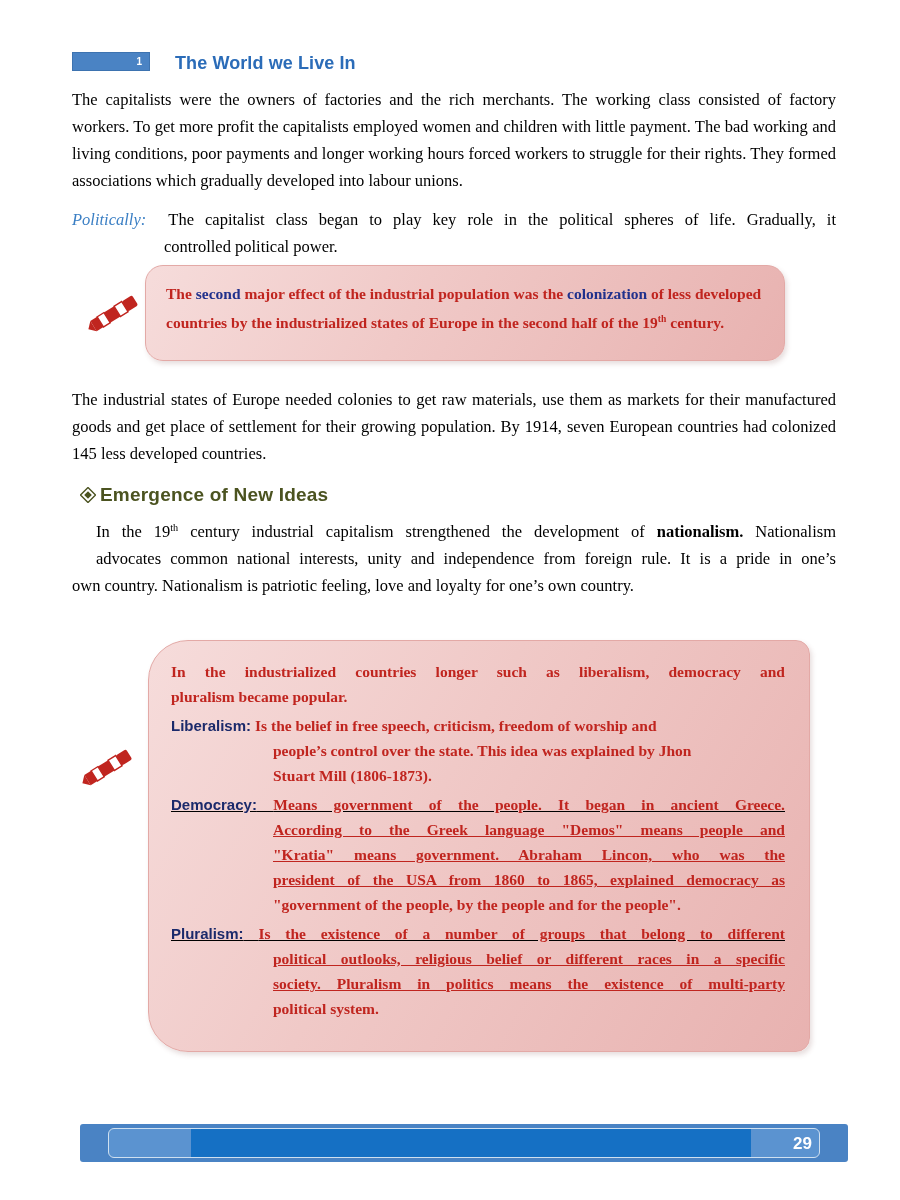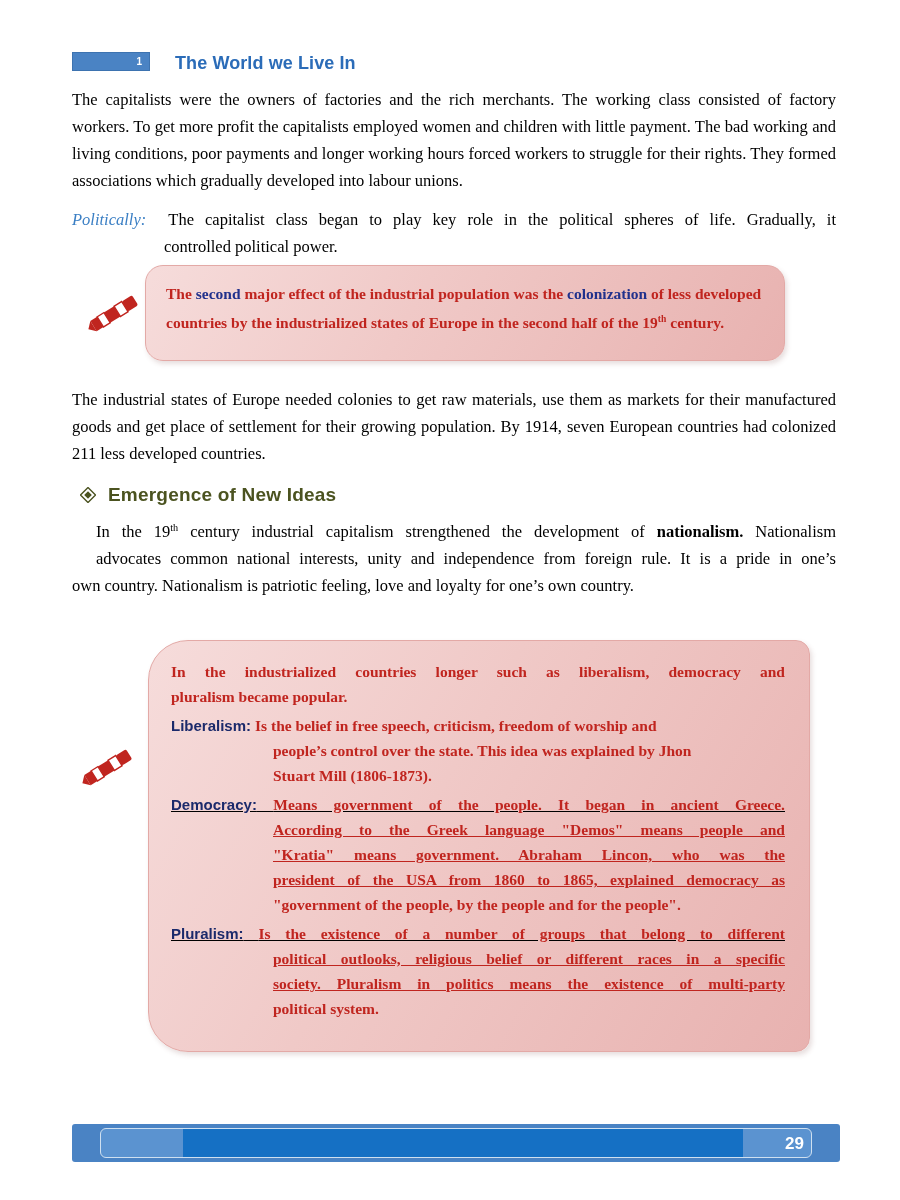--- a/index.html
+++ b/index.html
@@ -142,21 +142,21 @@
     height: 52px;
   }
 
   
   .section-heading {
     position: absolute;
     left: 80px;
     top: 484px;
     display: flex;
     align-items: center;
-    gap: 12px;
+    gap: 4px;
   }
   .diamond-icon {
     width: 16px;
     height: 16px;
     flex: 0 0 auto;
   }
   .section-heading-text {
     font-family: "Liberation Sans", sans-serif;
     font-size: 19px;
     font-weight: bold;
@@ -231,21 +231,21 @@
     position: absolute;
     left: 76px;
     top: 742px;
     width: 62px;
     height: 52px;
   }
 
   
   .footer {
     position: absolute;
-    left: 72px;
+    left: 80px;
     top: 1124px;
     width: 816px;
     height: 38px;
   }
   .footer-outer {
     position: absolute;
     left: 0; top: 0;
     width: 768px;
     height: 38px;
     background: #4a83c4;
@@ -319,21 +319,21 @@
 
   <div class="callout callout-box" id="callout-1">
     <div class="cal-text">
       <span>The </span><span class="hl-blue">second</span><span> major effect of the industrial population was the </span><span class="hl-blue">colonization</span><span> of</span>
       <span>less developed countries by the industrialized states of Europe in the second</span>
       <span>half of the 19</span><sup>th</sup><span> century.</span>
     </div>
   </div>
 
   <div style="position:absolute; left:72px; top:386px; width:764px;">
-    <p class="body">The industrial states of Europe needed colonies to get raw materials, use them as markets for their manufactured goods and get place of settlement for their growing population. By 1914, seven European countries had colonized 211 less developed countries.</p>
+    <p class="body">The industrial states of Europe needed colonies to get raw materials, use them as markets for their manufactured goods and get place of settlement for their growing population. By 1914, seven European countries had colonized 145 less developed countries.</p>
   </div>
 
   <div class="section-heading">
     <svg class="diamond-icon" viewBox="0 0 16 16">
       <path d="M8 0.5 L15.5 8 L8 15.5 L0.5 8 Z" fill="none" stroke="#4b5320" stroke-width="1.4"></path>
       <path d="M8 4.2 L11.8 8 L8 11.8 L4.2 8 Z" fill="#4b5320"></path>
     </svg>
     <div class="section-heading-text">Emergence of New Ideas</div>
   </div>
 

